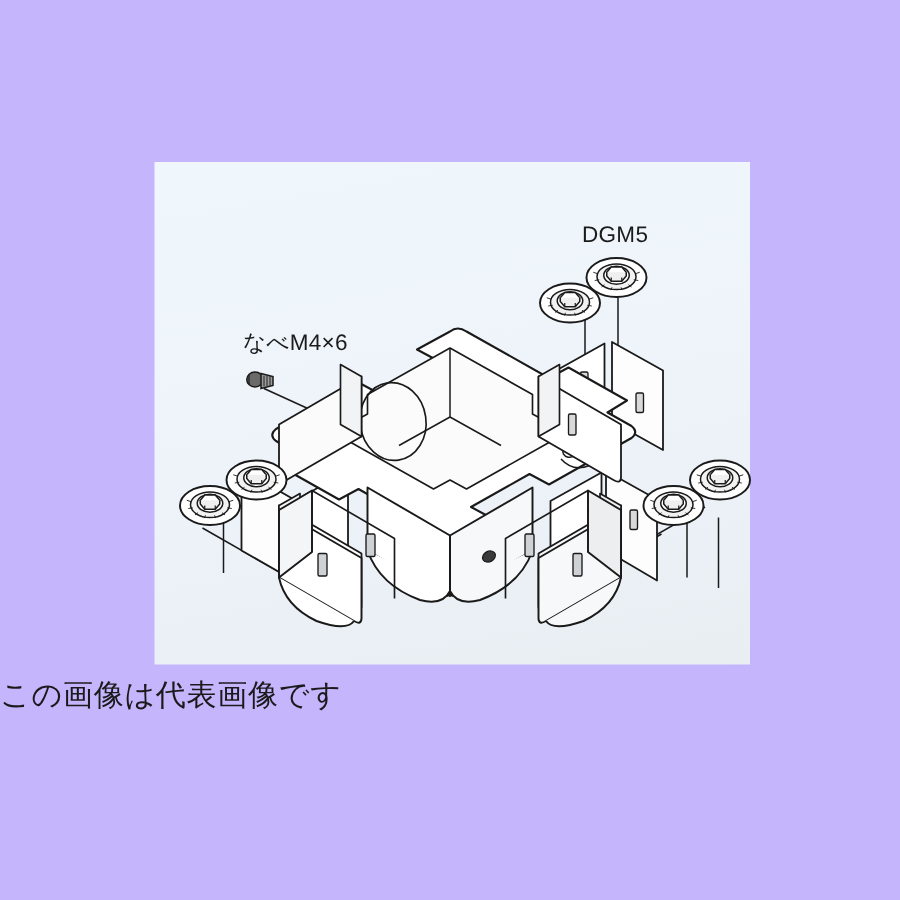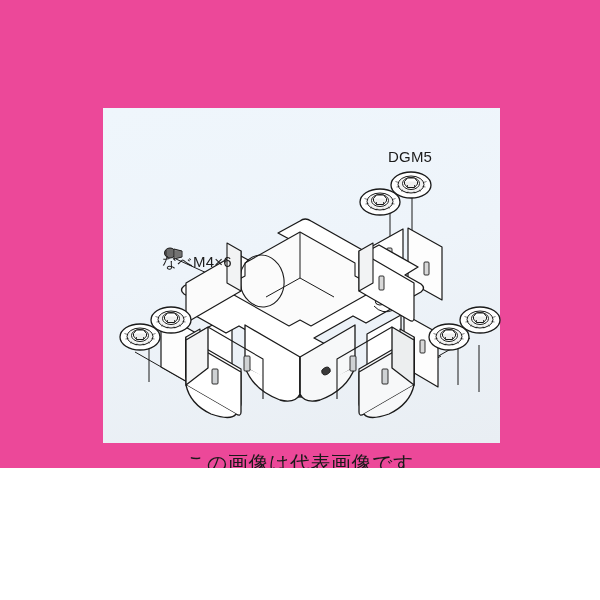--- a/index.html
+++ b/index.html
@@ -6,22 +6,22 @@
     margin: 0;
     padding: 0;
     background: #ffffff;
   }
   body {
     font-family: "Liberation Sans", "DejaVu Sans", sans-serif;
   }
   #page {
     position: relative;
     width: 600px;
-    height: 468px;
-    background: #ec4899;
+    height: 600px;
+    background: #c4b5fd;
     overflow: hidden;
   }
   #illustration-panel {
     position: absolute;
     left: 103px;
     top: 108px;
     width: 397px;
     height: 335px;
     background: linear-gradient(170deg, #eff6fc 0%, #eef4fa 45%, #e9eef3 100%);
   }
@@ -31,41 +31,41 @@
     top: 0;
     width: 600px;
     height: 600px;
     pointer-events: none;
   }
   .caption-block {
     position: absolute;
     left: 0;
     top: 449px;
     width: 600px;
-    text-align: center;
+    text-align: left;
   }
   .caption-line {
     display: block;
     font-family: "DejaVu Sans", "Liberation Sans", sans-serif;
     font-size: 20px;
     line-height: 29px;
     color: #1a1a1a;
     letter-spacing: 0.5px;
     white-space: nowrap;
   }
   .lbl {
     position: absolute;
     font-family: "Liberation Sans", "DejaVu Sans", sans-serif;
     font-size: 15px;
     color: #1b1b1b;
     white-space: nowrap;
     letter-spacing: 0.2px;
   }
   #label-dgm5 { left: 388px; top: 148px; }
-  #label-screw { left: 162px; top: 219px; margin-top: 34px; }
+  #label-screw { left: 162px; top: 219px; }
 </style>
 </head>
 <body>
 
 <div id="page">
 
   <div id="illustration-panel"></div>
 
   <svg id="figure-svg" viewBox="0 0 600 600" xmlns="http://www.w3.org/2000/svg">
     <defs>

